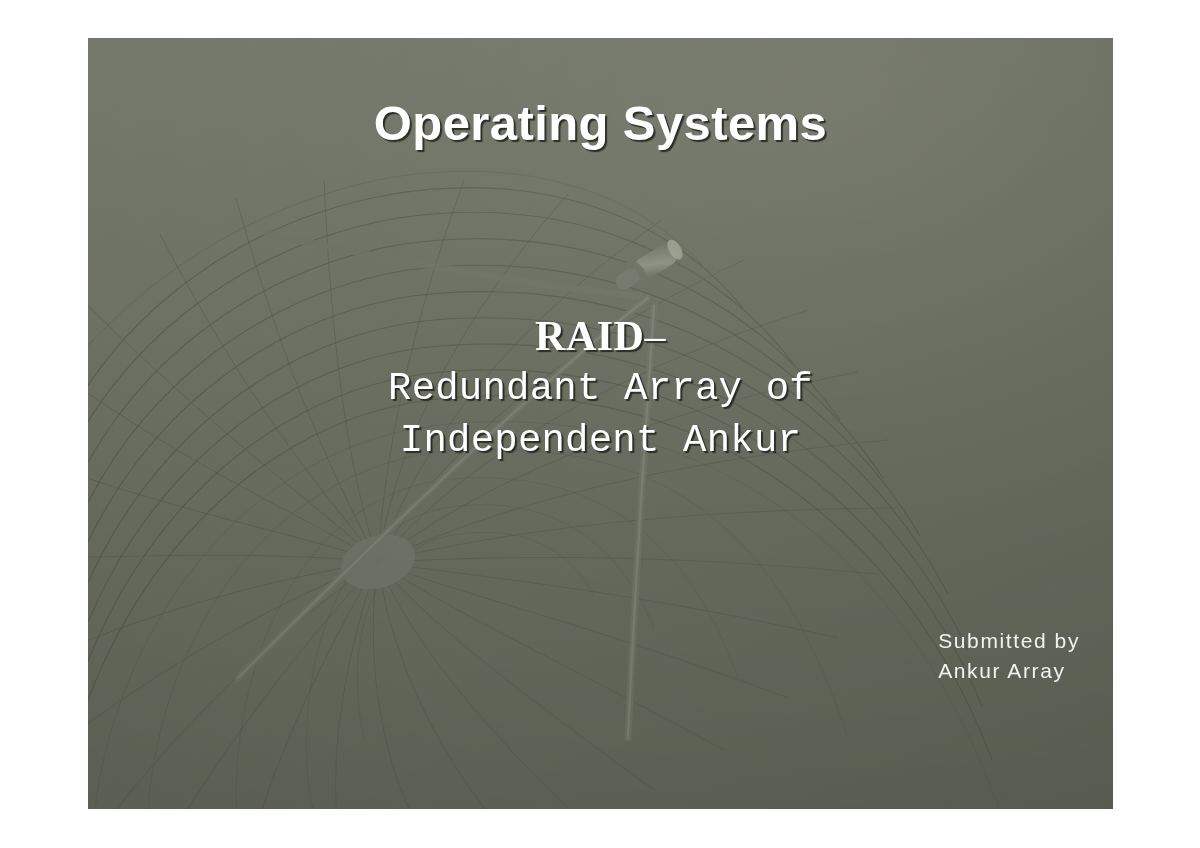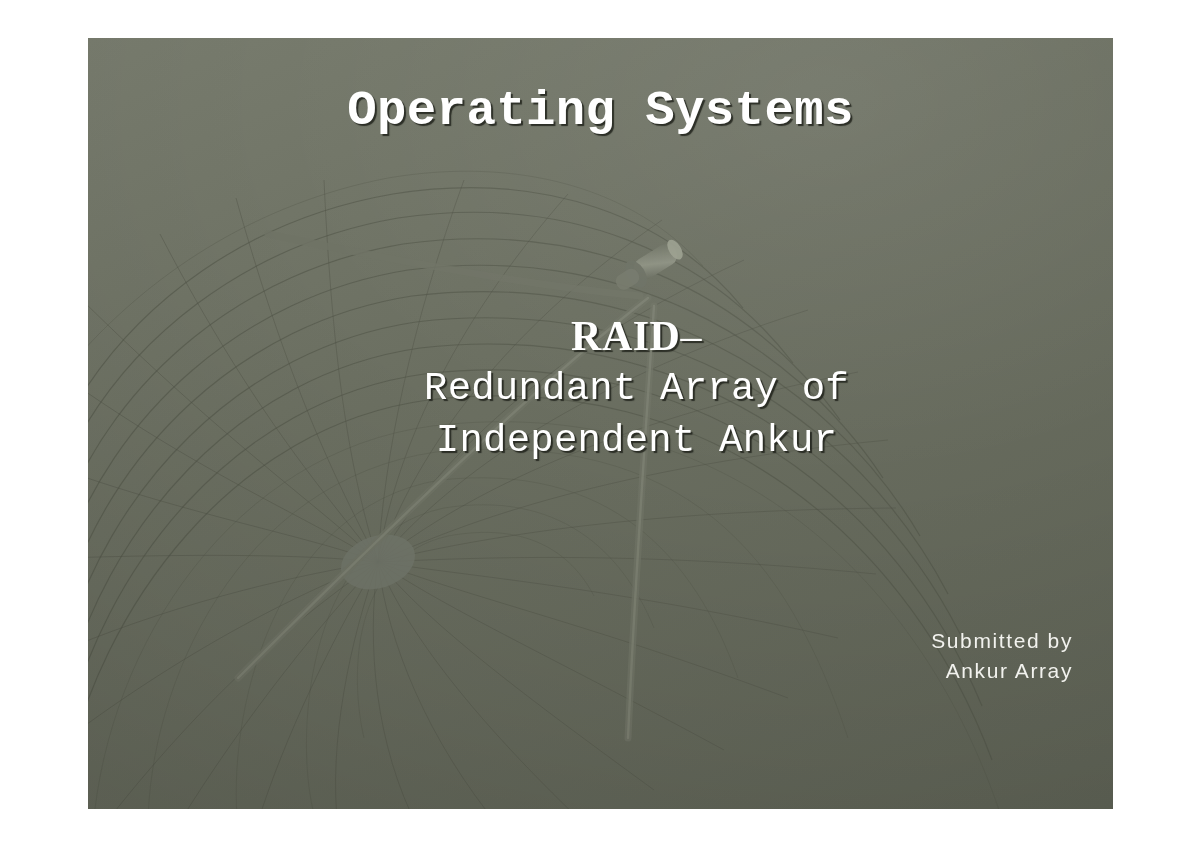--- a/index.html
+++ b/index.html
@@ -89,24 +89,24 @@
   }
   #dish-art .hub {
     fill: #71756a;
     fill-opacity: 0.85;
   }
 
   
   #title {
     position: absolute;
     left: 0;
-    top: 48px;
+    top: 60px;
     width: 1025px;
     text-align: center;
-    font-family: Liberation Mono, monospace;
+    font-family: Liberation Sans, sans-serif;
     font-weight: bold;
     font-size: 49px;
     line-height: 1.05;
     color: #ffffff;
     letter-spacing: 0.4px;
     text-shadow: 2px 2px 1px rgba(32,34,27,0.85);
     white-space: nowrap;
   }
 
   #subtitle {
@@ -133,23 +133,22 @@
     font-family: Liberation Mono, monospace;
     font-weight: normal;
     font-size: 39px;
     line-height: 1.33;
     letter-spacing: 0.2px;
     text-shadow: 2px 2px 1px rgba(32,34,27,0.85);
   }
 
   #credit {
     position: absolute;
-    right: 40px;
+    right: 33px;
     top: 588px;
-    text-align: right;
     font-family: "Liberation Sans", sans-serif;
     font-size: 21px;
     line-height: 1.45;
     letter-spacing: 1.6px;
     color: #f2f2ee;
     white-space: nowrap;
   }
   #credit .credit-line { display: block; }
 </style>
 </head>
@@ -244,21 +243,21 @@
           <ellipse cx="0" cy="0" rx="9" ry="15" fill="#6c7063" fill-opacity="0.95"></ellipse>
           <rect x="-22" y="-8" width="24" height="16" rx="7" fill="#74786a" fill-opacity="0.9"></rect>
         </g>
       </g>
     </svg>
 
     <div id="slide-vignette"></div>
 
     <div id="title" style="color: rgb(255, 255, 255);">Operating Systems</div>
 
-    <div id="subtitle" style="color: rgb(255, 255, 255); padding-left: 36px;">
+    <div id="subtitle" style="color: rgb(255, 255, 255);">
       <div class="line1">
         <span>RAID</span><span class="dash">–</span>
       </div>
       <div class="line2">Redundant Array of</div>
       <div class="line3">Independent Ankur</div>
     </div>
 
     <div id="credit" style="color: rgb(242, 242, 238);">
       <span class="credit-line">Submitted by</span>
       <span class="credit-line">Ankur  Array</span>

